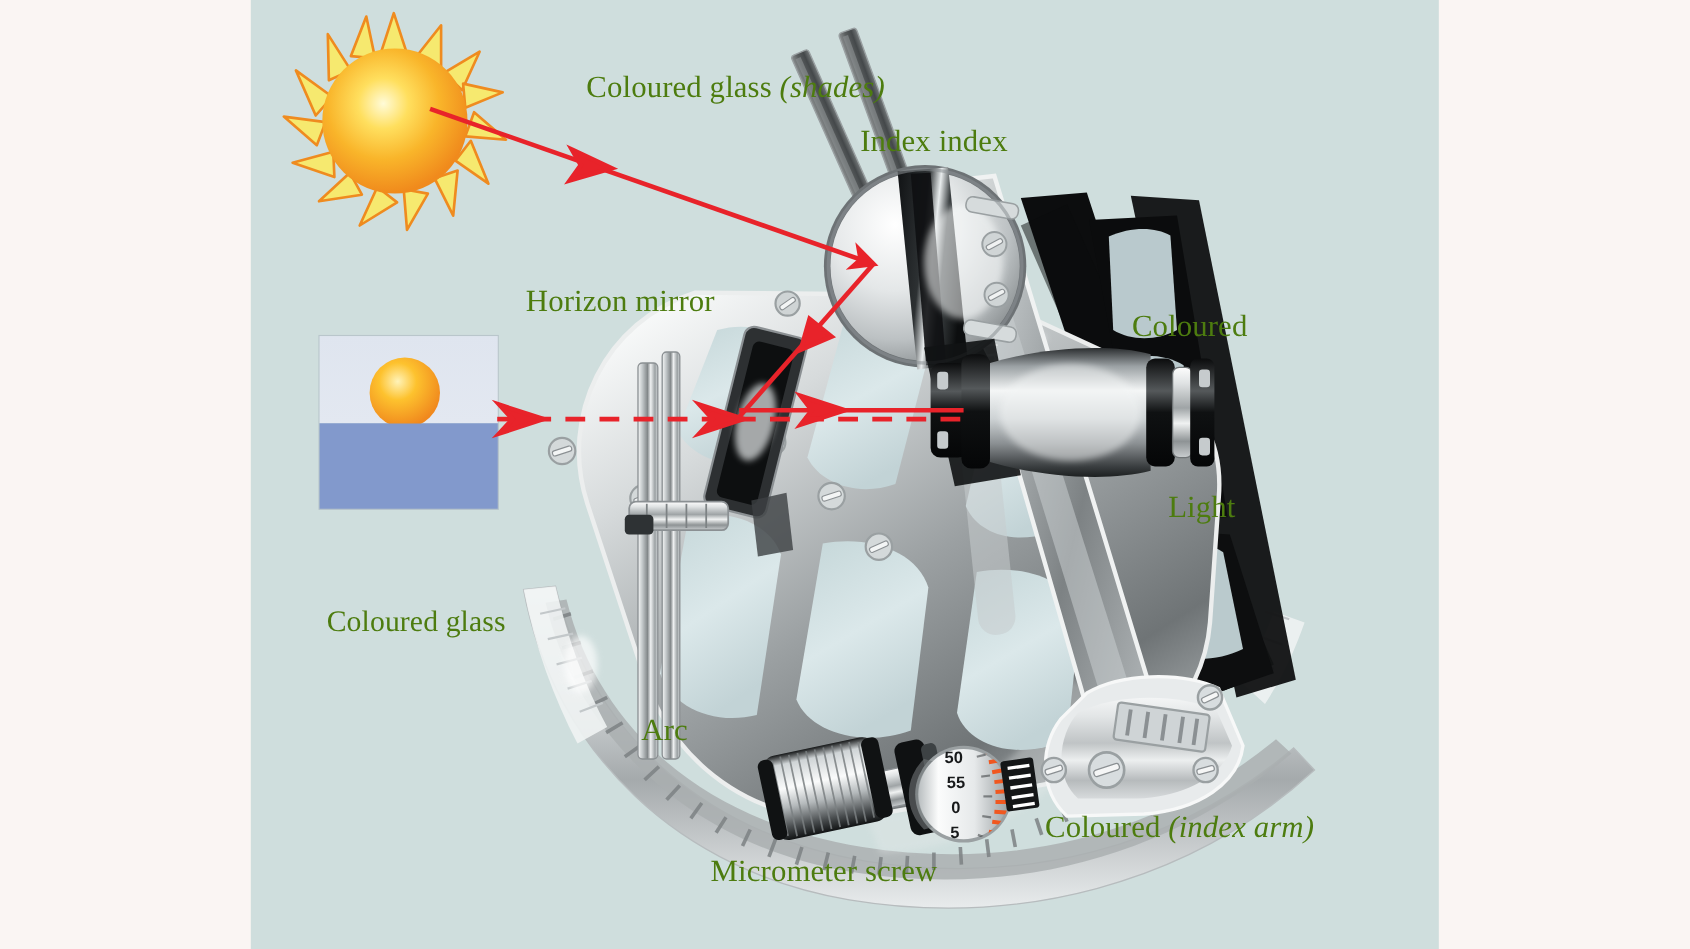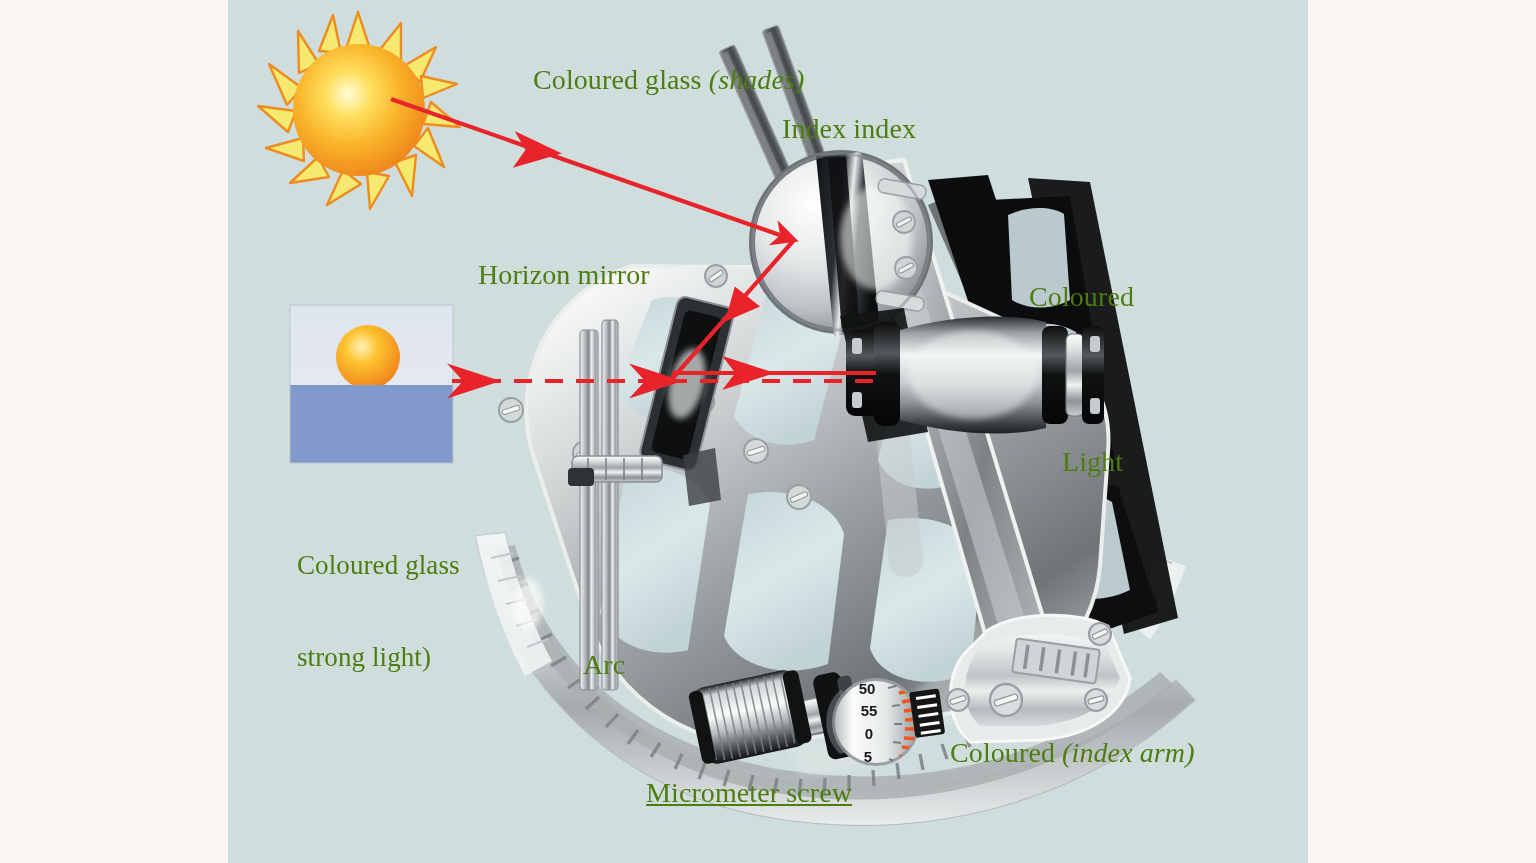--- a/index.html
+++ b/index.html
@@ -540,23 +540,22 @@
     <div class="lbl s28" style="left:554px;top:113px;">Index index</div>
 
     <div class="lbl s28" style="left:250px;top:259px;">Horizon mirror</div>
 
     <div class="lbl s28" style="left:801px;top:281px;">Coloured</div>
 
     <div class="lbl s28" style="left:834px;top:446px;">Light</div>
 
     <div class="lbl s28" style="left:355px;top:649px;">Arc</div>
 
-    <div class="lbl s28" style="left:418px;top:777px;text-decoration:underline;">Micrometer screw</div>
+    <div class="lbl s28" style="left:418px;top:777px;">Micrometer screw</div>
 
     <div class="lbl s28" style="left:722px;top:737px;"><span>Coloured </span><i>(index arm)</i></div>
 
     <div class="lbl s27" style="left:69px;top:489px;">
       <div>Coloured glass</div>
-      <div class="ital">strong light)</div>
     </div>
 
   </div>
 </div>
 
 </body></html>

